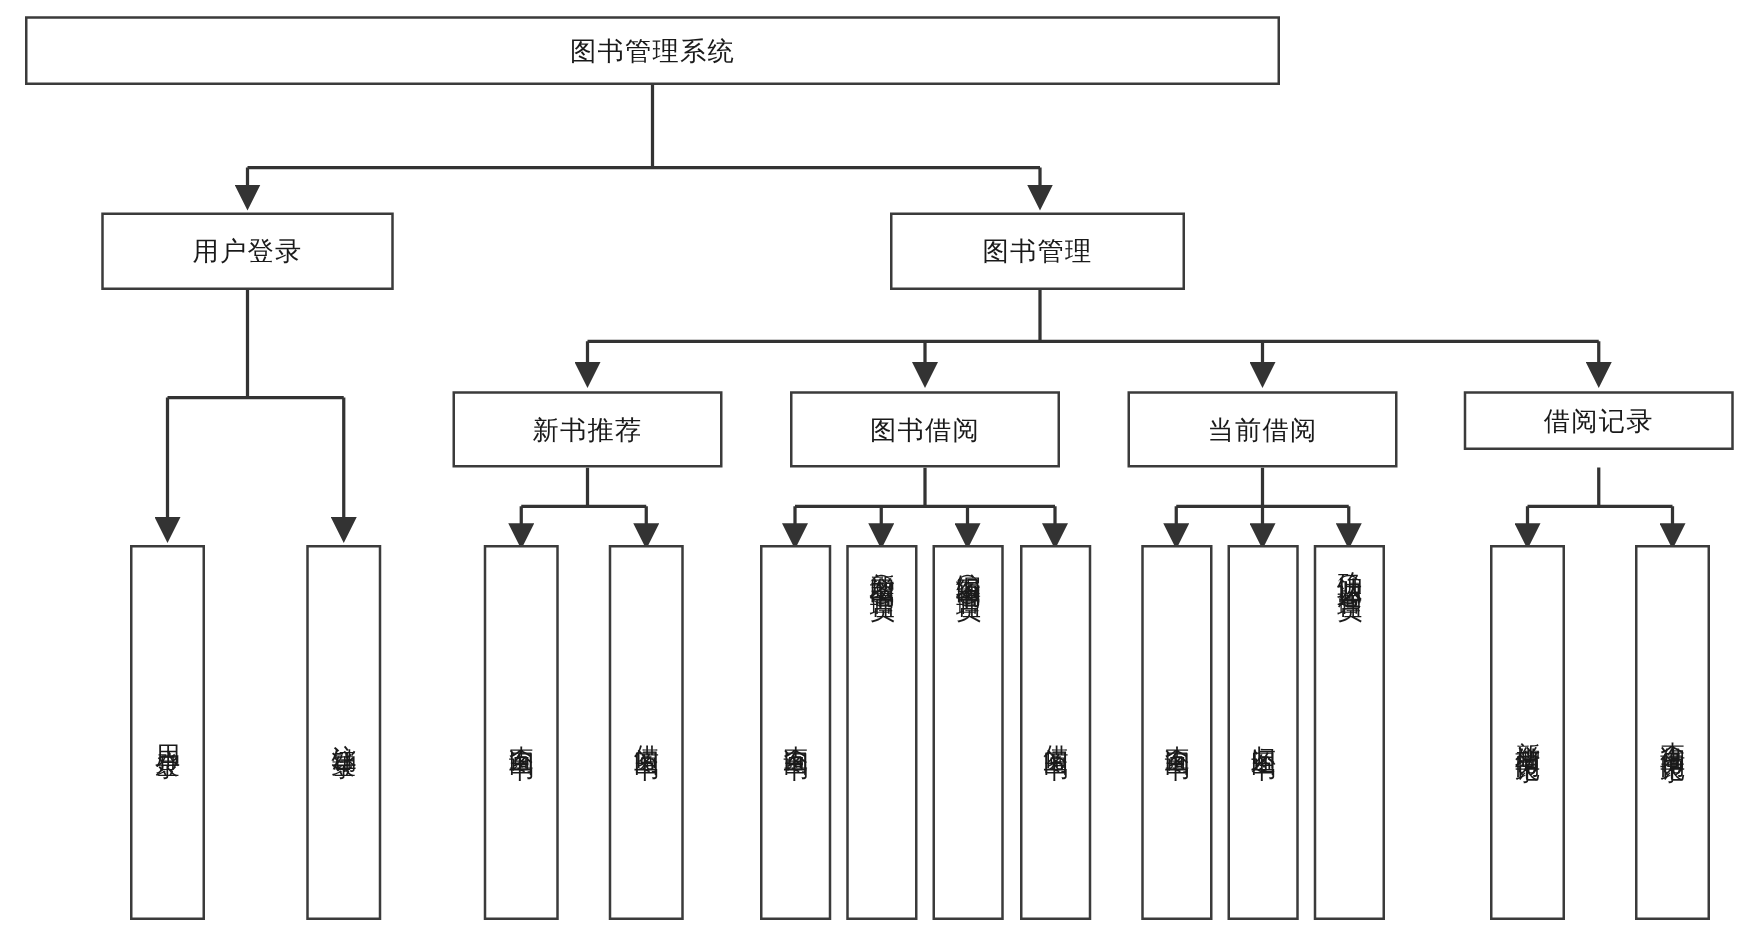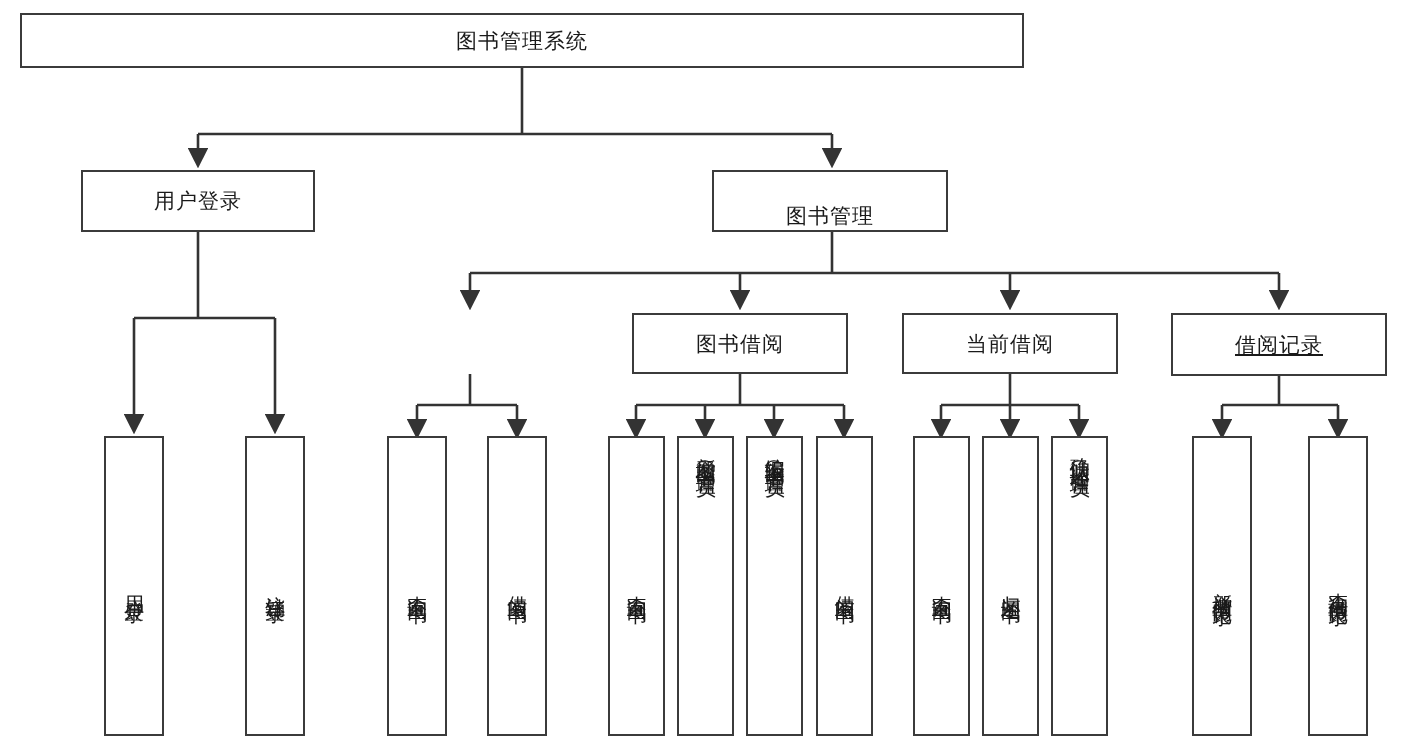--- a/index.html
+++ b/index.html
@@ -128,31 +128,34 @@
     </g>
   </svg>
 
   <div class="node level0" style="left:20px; top:13px; width:1004px; height:55px;">
     <span>图书管理系统</span>
   </div>
 
   <div class="node level1" style="left:81px; top:170px; width:234px; height:62px;">
     <span>用户登录</span>
   </div>
-  <div class="node level1" style="left:712px; top:170px; width:236px; height:62px;align-items:flex-end;">
+  <div class="node level1" style="left:712px; top:170px; width:236px; height:62px;">
     <span>图书管理</span>
   </div>
 
+  <div class="node level2" style="left:362px; top:313px; width:216px; height:61px;">
+    <span>新书推荐</span>
+  </div>
   <div class="node level2" style="left:902px; top:313px; width:216px; height:61px;">
     <span>当前借阅</span>
   </div>
   <div class="node level2" style="left:632px; top:313px; width:216px; height:61px;">
     <span>图书借阅</span>
   </div>
-  <div class="node level2" style="left:1171px; top:313px; width:216px; height:63px;text-decoration:underline;">
+  <div class="node level2" style="left:1171px; top:313px; width:216px; height:47px;">
     <span>借阅记录</span>
   </div>
 
   <div class="node leaf center" style="left:104px; top:436px; width:60px; height:300px;">
     <span class="vtext">用户登录</span>
   </div>
   <div class="node leaf center" style="left:245px; top:436px; width:60px; height:300px;">
     <span class="vtext">注销登录</span>
   </div>
 

